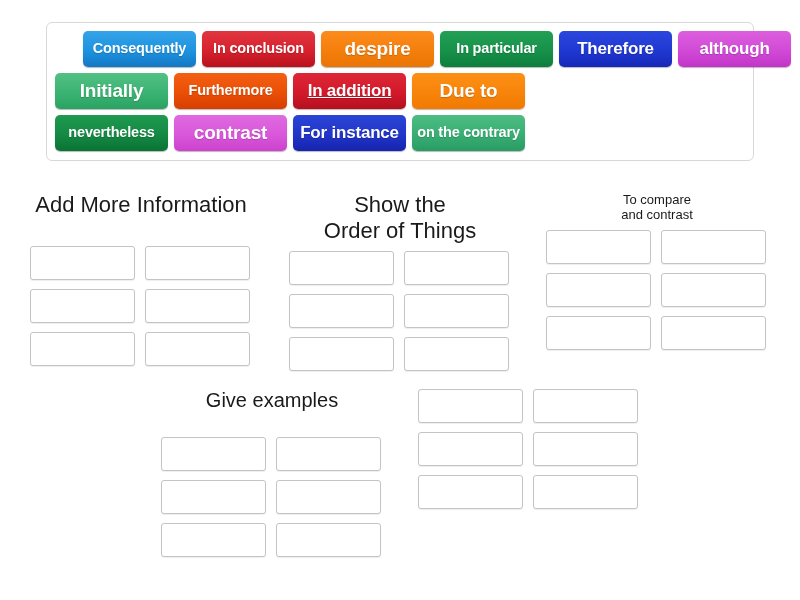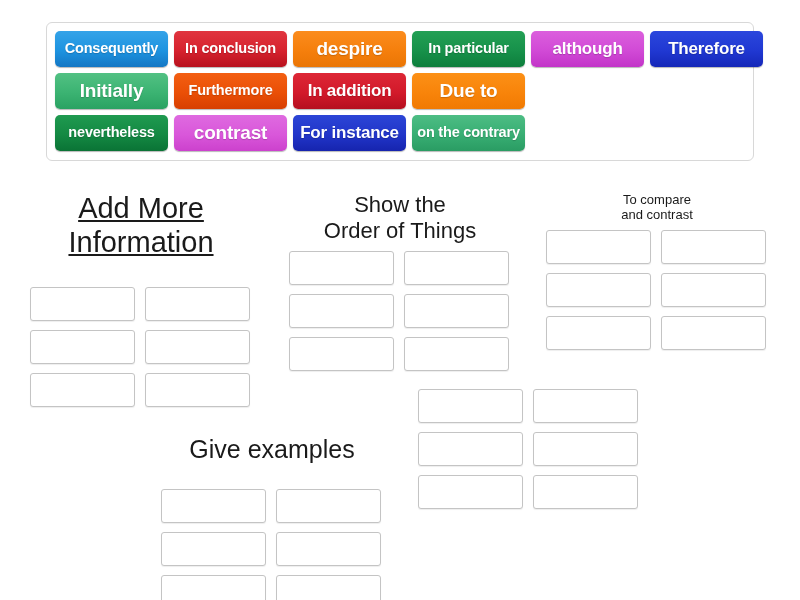--- a/index.html
+++ b/index.html
@@ -56,31 +56,31 @@
     cursor: move;
     user-select: none;
     overflow: hidden;
   }
   .tile.t-sm   { font-size: 14.5px; }
   .tile.t-md   { font-size: 17px; }
   .tile.t-lg   { font-size: 19px; }
   .tile.t-two  { font-size: 14.5px; }
 
   
-  .sk-blue     { background: linear-gradient(180deg,#35a3e8 0%,#1d93e0 55%,#1477c4 100%); }
+  .sk-blue     { background: linear-gradient(180deg,#35a3e8 0%,#1d93e0 55%,#1477c4 100%); margin-left: 28px; }
   .sk-crimson  { background: linear-gradient(180deg,#e0353f 0%,#d6222e 55%,#b8111d 100%); }
   .sk-orange   { background: linear-gradient(180deg,#fb8c1d 0%,#f57f0c 55%,#ea7504 100%); }
   .sk-green    { background: linear-gradient(180deg,#23a055 0%,#17914a 55%,#0d7e3c 100%); }
   .sk-magenta  { background: linear-gradient(180deg,#db5fdd 0%,#d14ad6 55%,#c234c8 100%); }
   .sk-navy     { background: linear-gradient(180deg,#2b47dd 0%,#2038d2 55%,#1527b8 100%); }
   .sk-seafoam  { background: linear-gradient(180deg,#52c183 0%,#3bb372 55%,#2aa262 100%); }
   .sk-orangered{ background: linear-gradient(180deg,#f35f12 0%,#ea4f06 55%,#d73f02 100%); }
   .sk-violet   { background: linear-gradient(180deg,#9236e8 0%,#8726e0 55%,#7515ca 100%); }
   .sk-skyblue  { background: linear-gradient(180deg,#37a9ec 0%,#1f9ae4 55%,#1384cf 100%); }
-  .sk-red      { background: linear-gradient(180deg,#dd2736 0%,#d2192a 55%,#b50f1f 100%); }
+  .sk-red      { background: linear-gradient(180deg,#dd2736 0%,#d2192a 55%,#b50f1f 100%); text-decoration: underline; }
   .sk-amber    { background: linear-gradient(180deg,#fc9016 0%,#f8840a 55%,#f07a02 100%); }
   .sk-forest   { background: linear-gradient(180deg,#1f9a50 0%,#148943 55%,#0a7335 100%); }
   .sk-orchid   { background: linear-gradient(180deg,#df6ae0 0%,#d957da 55%,#cc41cd 100%); }
   .sk-indigo   { background: linear-gradient(180deg,#2c45d6 0%,#2135c9 55%,#1624ae 100%); }
   .sk-jade     { background: linear-gradient(180deg,#4dbd84 0%,#38ae73 55%,#2a9c63 100%); }
 
   
   .group { position: absolute; }
   .group-title {
     text-align: center;
@@ -107,43 +107,43 @@
   }
 
   
   #group-0 { left: 30px;  top: 192px; width: 222px; }
   #group-1 { left: 289px; top: 192px; width: 222px; }
   #group-2 { left: 546px; top: 192px; width: 222px; }
   
   #group-3 { left: 161px; top: 389px; width: 222px; }
   #group-4 { left: 418px; top: 389px; width: 222px; }
 
-  #group-0 .group-title { font-size: 29px; text-decoration: underline; }
+  #group-0 .group-title { font-size: 22px; }
   #group-1 .group-title { font-size: 22px; }
   #group-2 .group-title { font-size: 13px; }
-  #group-3 .group-title { font-size: 25px; margin-top: 46px; }
+  #group-3 .group-title { font-size: 20px; }
   #group-4 .group-title { font-size: 19.5px; }
 
   #group-1 .group-title,
   #group-2 .group-title,
   #group-4 .group-title { margin-bottom: 8px; }
   #group-0 .group-title { margin-bottom: 28px; }
   #group-3 .group-title { margin-bottom: 25px; }
 </style>
 </head>
 <body>
 
 <div id="word-bank">
     <div class="bank-row">
       <div class="tile sk-blue t-sm">Consequently</div>
       <div class="tile sk-crimson t-sm">In conclusion</div>
       <div class="tile sk-orange t-lg">despire</div>
       <div class="tile sk-green t-sm">In particular</div>
+      <div class="tile sk-navy t-md">Therefore</div>
       <div class="tile sk-magenta t-md">although</div>
-      <div class="tile sk-navy t-md">Therefore</div>
     </div>
     <div class="bank-row">
       <div class="tile sk-seafoam t-lg">Initially</div>
       <div class="tile sk-orangered t-sm">Furthermore</div>
       <div class="tile sk-red t-md">In addition</div>
       <div class="tile sk-amber t-lg">Due to</div>
     </div>
     <div class="bank-row">
       <div class="tile sk-forest t-sm">nevertheless</div>
       <div class="tile sk-orchid t-lg">contrast</div>

